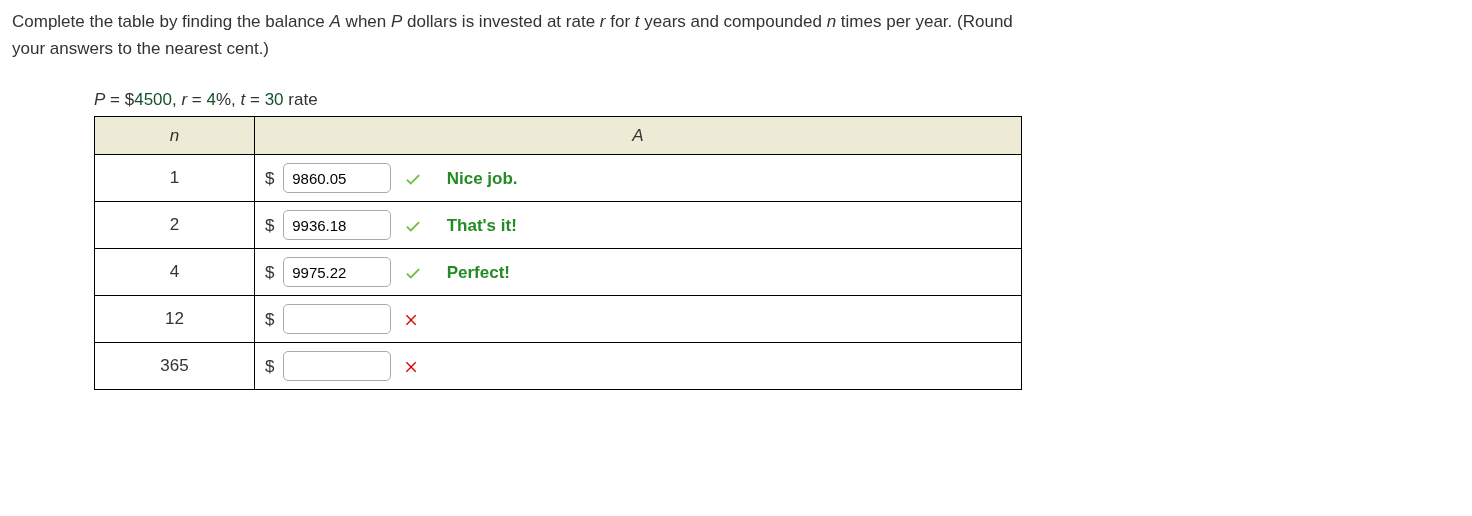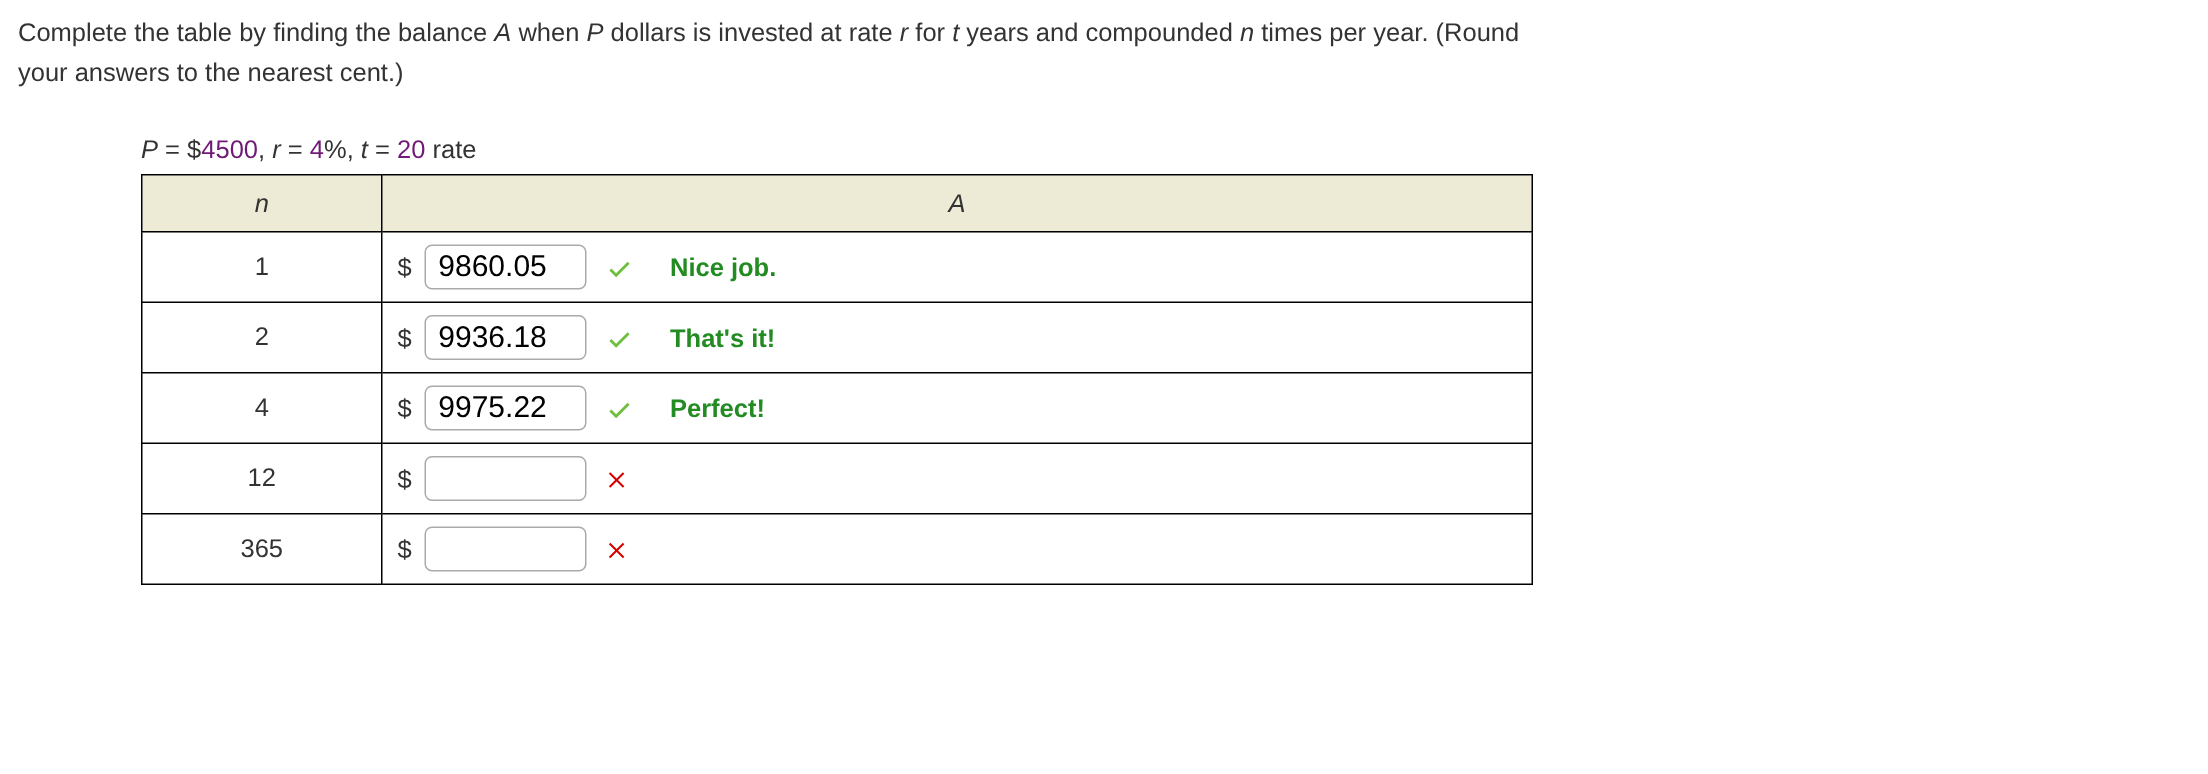--- a/index.html
+++ b/index.html
@@ -16,21 +16,21 @@
     line-height: 1.6;
     margin-bottom: 28px;
   }
   .prompt .ivar { font-style: italic; }
   .params {
     margin-left: 82px;
     margin-bottom: 6px;
     font-size: 17px;
   }
   .params .ivar { font-style: italic; }
-  .red { color: #701a75; margin-top: 24px; }
+  .red { color: #14532d; margin-top: 24px; }
   table.data {
     margin-left: 82px;
     border-collapse: collapse;
     width: 928px;
   }
   table.data th, table.data td {
     border: 1px solid #000;
     padding: 8px 10px;
     vertical-align: middle;
   }
@@ -40,21 +40,21 @@
     font-style: italic;
     text-align: center;
     height: 38px;
   }
   table.data th.ncol { width: 160px; }
   td.ncell { text-align: center; }
   td.acell { text-align: left; }
   .dollar { display: inline-block; margin-right: 4px; }
   input.answer {
     font-family: inherit;
-    font-size: 20px;
+    font-size: 15px;
     width: 108px;
     height: 30px;
     border: 1px solid #aaa;
     border-radius: 5px;
     padding: 2px 8px;
     text-align: left;
     background: #fff;
   }
   .check-icon, .x-icon {
     display: inline-block;
@@ -76,21 +76,21 @@
 </style>
 </head>
 <body>
 
 <div class="prompt">
   <span>Complete the table by finding the balance </span><span class="ivar">A</span><span> when </span><span class="ivar">P</span><span> dollars is invested at rate </span><span class="ivar">r</span><span> for </span><span class="ivar">t</span><span> years and compounded </span><span class="ivar">n</span><span> times per year. (Round </span><br>
   <span>your answers to the nearest cent.)</span>
 </div>
 
 <div class="params">
-  <span class="ivar">P</span><span> = $</span><span class="red">4500</span><span>, </span><span class="ivar">r</span><span> = </span><span class="red">4</span><span>%, </span><span class="ivar">t</span><span> = </span><span class="red">20</span><span> rate</span>
+  <span class="ivar">P</span><span> = $</span><span class="red">4500</span><span>, </span><span class="ivar">r</span><span> = </span><span class="red">4</span><span>%, </span><span class="ivar">t</span><span> = </span><span class="red">30</span><span> rate</span>
 </div>
 
 <table class="data">
   <thead>
     <tr>
       <th class="ncol">n</th>
       <th>A</th>
     </tr>
   </thead>
   <tbody>

